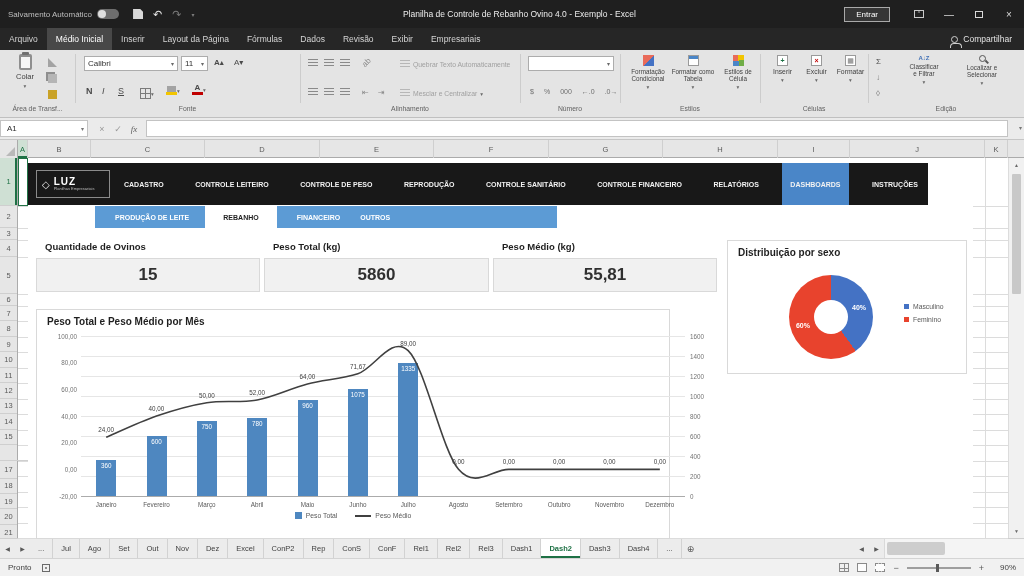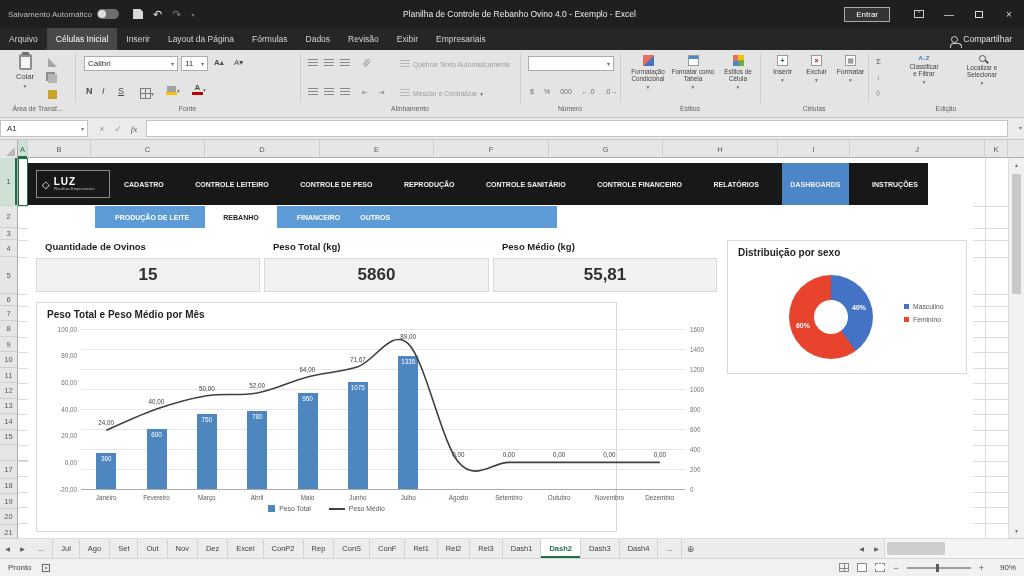--- a/index.html
+++ b/index.html
@@ -162,21 +162,21 @@
       <span class="winbtn">
           <span class="restorebox"></span>
         </span>
       <span class="winbtn">×</span>
     </div>
   </div>
 
   <div id="tabrow">
     <span id="tabstrip" style="display:flex">
         <div class="rtab">Arquivo</div>
-        <div class="rtab on">Células Inicial</div>
+        <div class="rtab on">Médio Inicial</div>
         <div class="rtab">Inserir</div>
         <div class="rtab">Layout da Página</div>
         <div class="rtab">Fórmulas</div>
         <div class="rtab">Dados</div>
         <div class="rtab">Revisão</div>
         <div class="rtab">Exibir</div>
         <div class="rtab">Empresariais</div>
       </span>
     <span id="share">
       <span class="person"></span>
@@ -461,21 +461,21 @@
     </div>
   <div id="kpis">
       <div class="kpilbl" style="left: 45px;">Quantidade de Ovinos</div>
       <div class="kpibox" style="left: 36px; width: 224px;">15</div>
       <div class="kpilbl" style="left: 273px;">Peso Total (kg)</div>
       <div class="kpibox" style="left: 264px; width: 225px;">5860</div>
       <div class="kpilbl" style="left: 502px;">Peso Médio (kg)</div>
       <div class="kpibox" style="left: 493px; width: 224px;">55,81</div>
     </div>
 
-  <div class="panel" id="chart-panel" style="left:36px;top:302px;width:581px;height:230px">
+  <div class="panel" id="chart-panel" style="left:36px;top:309px;width:634px;height:230px">
     <div class="ptitle">Peso Total e Peso Médio por Mês</div>
   <div style="position: absolute; left: 44px; top: 26px; width: 604px; height: 1px; background: rgb(230, 230, 230);"></div>
       <div class="rtick" style="left: 653px; top: 22.5px;">1600</div>
       <div style="position: absolute; left: 44px; top: 46px; width: 604px; height: 1px; background: rgb(230, 230, 230);"></div>
       <div class="rtick" style="left: 653px; top: 42.5px;">1400</div>
       <div style="position: absolute; left: 44px; top: 66px; width: 604px; height: 1px; background: rgb(230, 230, 230);"></div>
       <div class="rtick" style="left: 653px; top: 62.5px;">1200</div>
       <div style="position: absolute; left: 44px; top: 86px; width: 604px; height: 1px; background: rgb(230, 230, 230);"></div>
       <div class="rtick" style="left: 653px; top: 82.5px;">1000</div>
       <div style="position: absolute; left: 44px; top: 106px; width: 604px; height: 1px; background: rgb(230, 230, 230);"></div>

